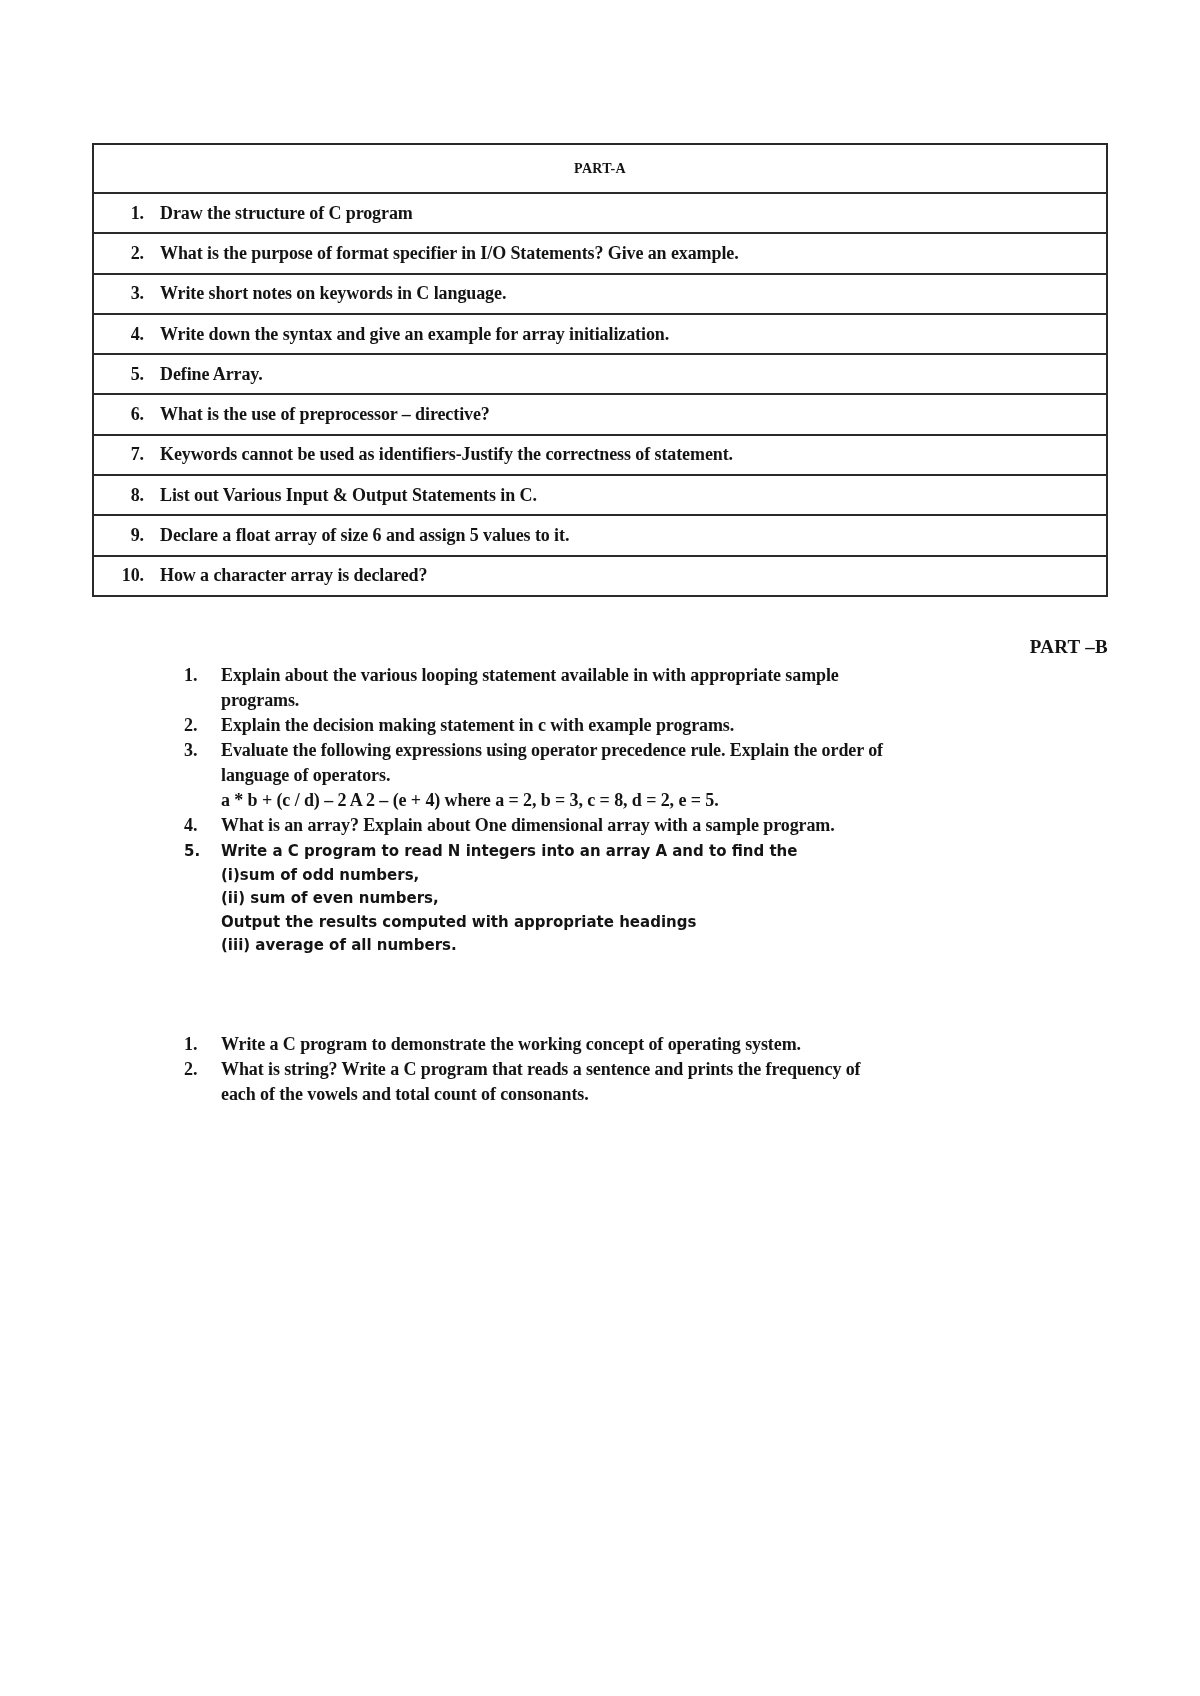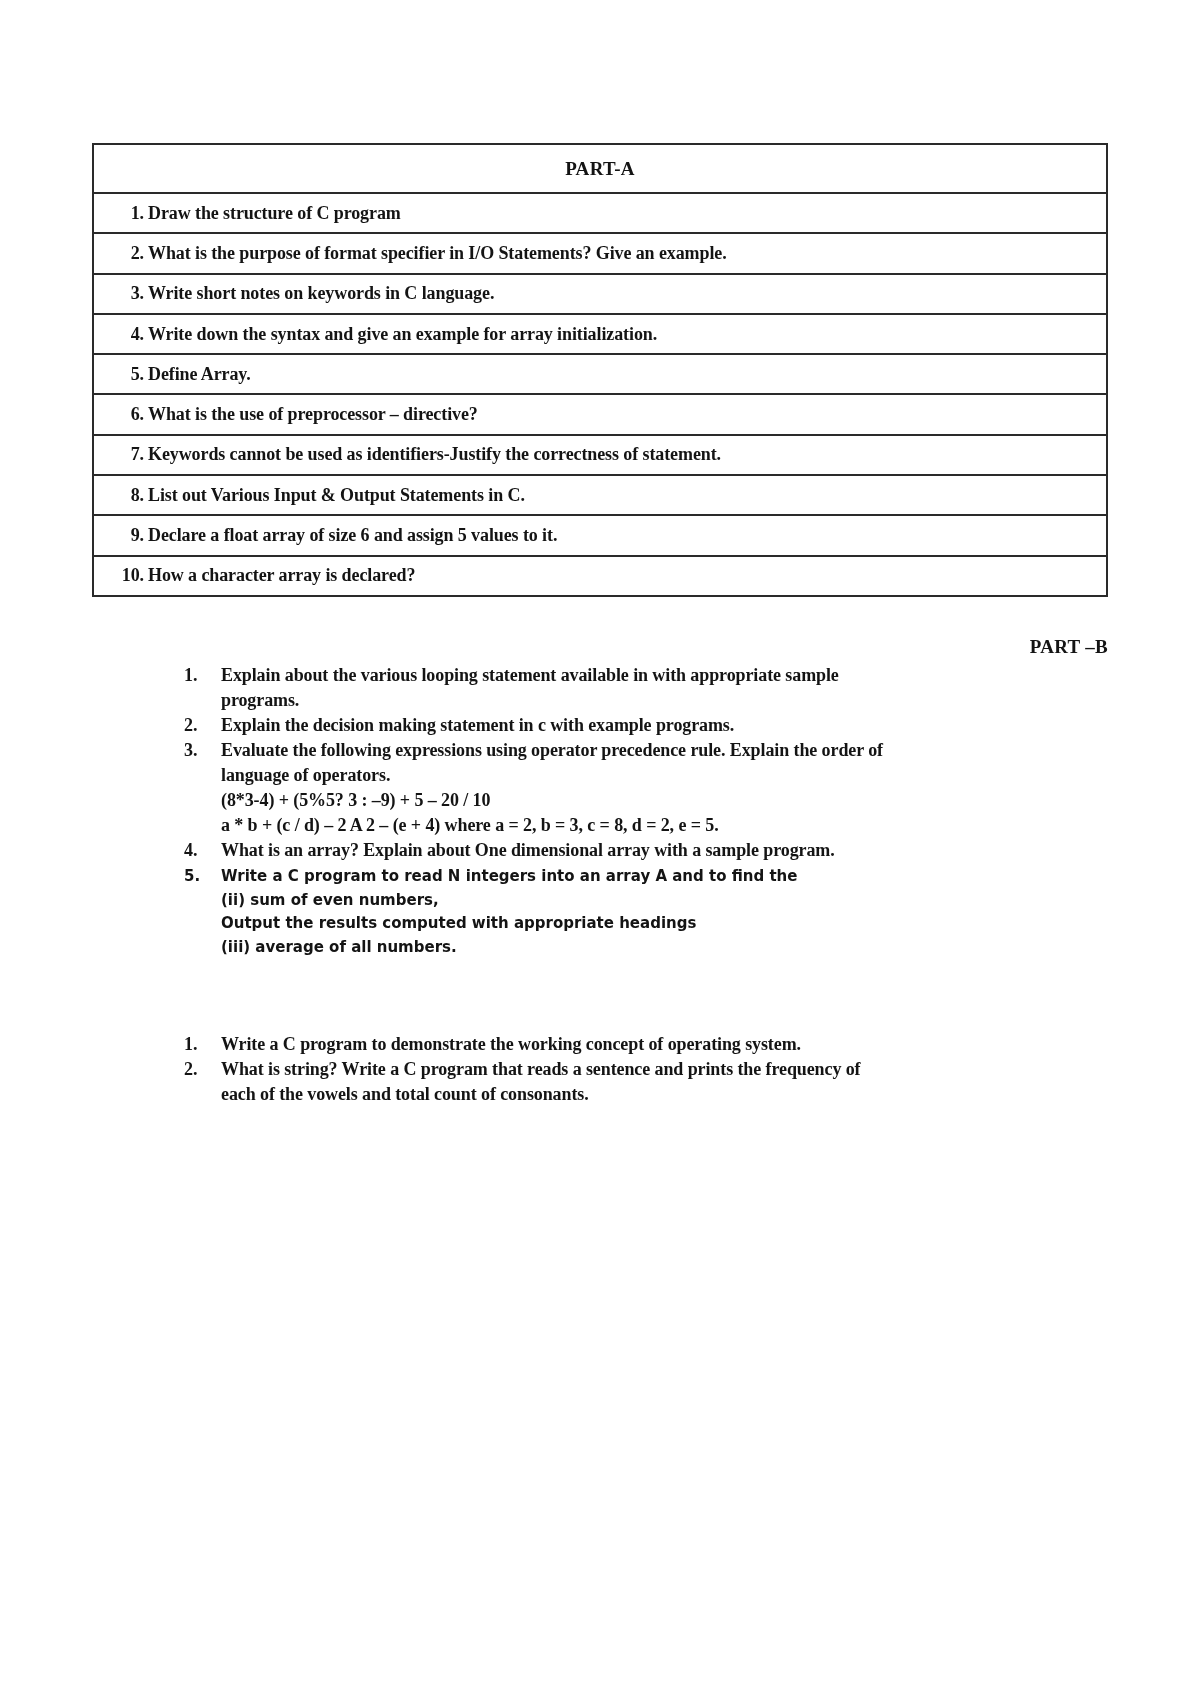--- a/index.html
+++ b/index.html
@@ -27,25 +27,25 @@
     align-items: center;
     height: 40.3px;
     border-top: 2px solid #2a2a2a;
     font-size: 18px;
     letter-spacing: -0.1px;
   }
   .trow.header {
     height: 47px;
     border-top: none;
     justify-content: center;
-    font-size: 19px;
+    font-size: 14px;
     letter-spacing: 0.3px;
   }
   .qnum { flex: 0 0 50px; text-align: right; }
-  .qtext { margin-left: 4px; white-space: nowrap; }
+  .qtext { margin-left: 16px; white-space: nowrap; }
 
   
   .section { position: absolute; left: 92px; width: 1016px; }
   .section-b { top: 634px; }
   .section-c { top: 1032px; }
   .sec-title {
     text-align: right;
     font-size: 19px;
     line-height: 26px;
     letter-spacing: 0.3px;
@@ -137,36 +137,36 @@
       <span class="ptext">
         <span class="pline">Explain the decision making statement in c with example programs.</span>
       </span>
     </div>
 
     <div class="pitem">
       <span class="pnum">3.</span>
       <span class="ptext">
         <span class="pline">Evaluate the following expressions using operator precedence rule. Explain the order of</span>
         <span class="pline">language of operators.</span>
-        <span class="pline">(8*3-4) + (5%5? 3 : –9) + 5 – 20 / 10</span>
         <span class="pline">a * b + (c / d) – 2 A 2 – (e + 4) where a = 2, b = 3, c = 8, d = 2, e = 5.</span>
       </span>
     </div>
 
     <div class="pitem">
       <span class="pnum">4.</span>
       <span class="ptext">
         <span class="pline">What is an array? Explain about One dimensional array with a sample program.</span>
       </span>
     </div>
 
     <div class="pitem pitem-sans">
       <span class="pnum">5.</span>
       <span class="ptext">
         <span class="pline">Write a C program to read N integers into an array A and to find the</span>
+        <span class="pline">(i)sum of odd numbers,</span>
         <span class="pline">(ii) sum of even numbers,</span>
         <span class="pline">Output the results computed with appropriate headings</span>
         <span class="pline">(iii) average of all numbers.</span>
       </span>
     </div>
   </div>
 
   <div class="section section-c">
 
     <div class="pitem">

